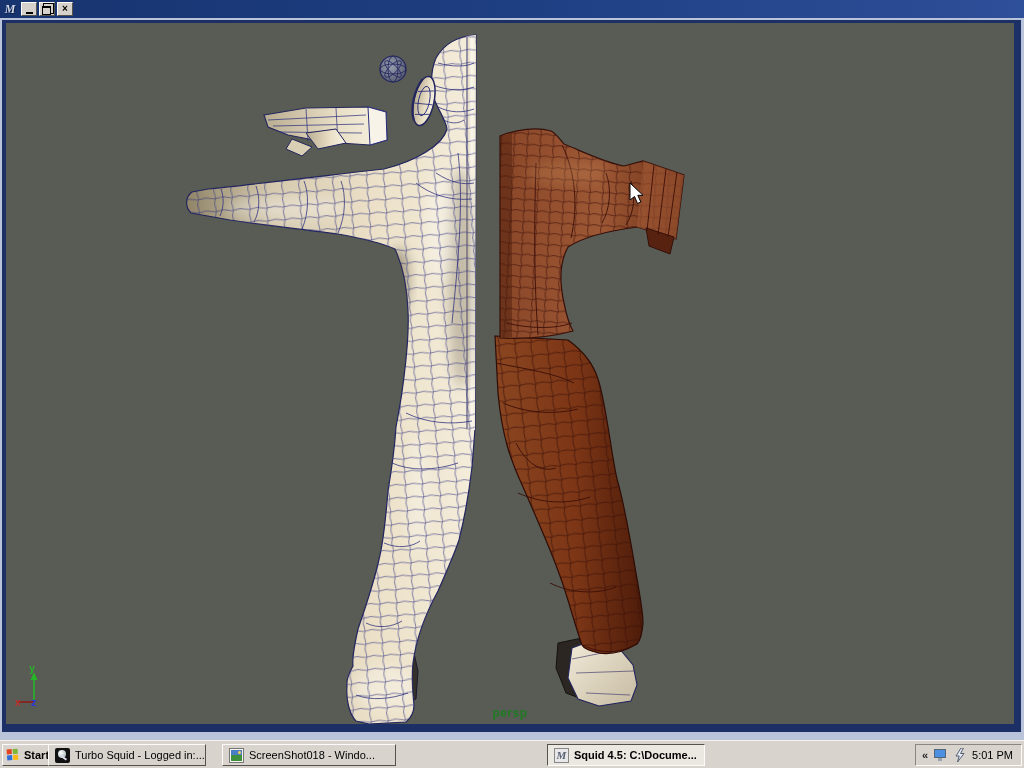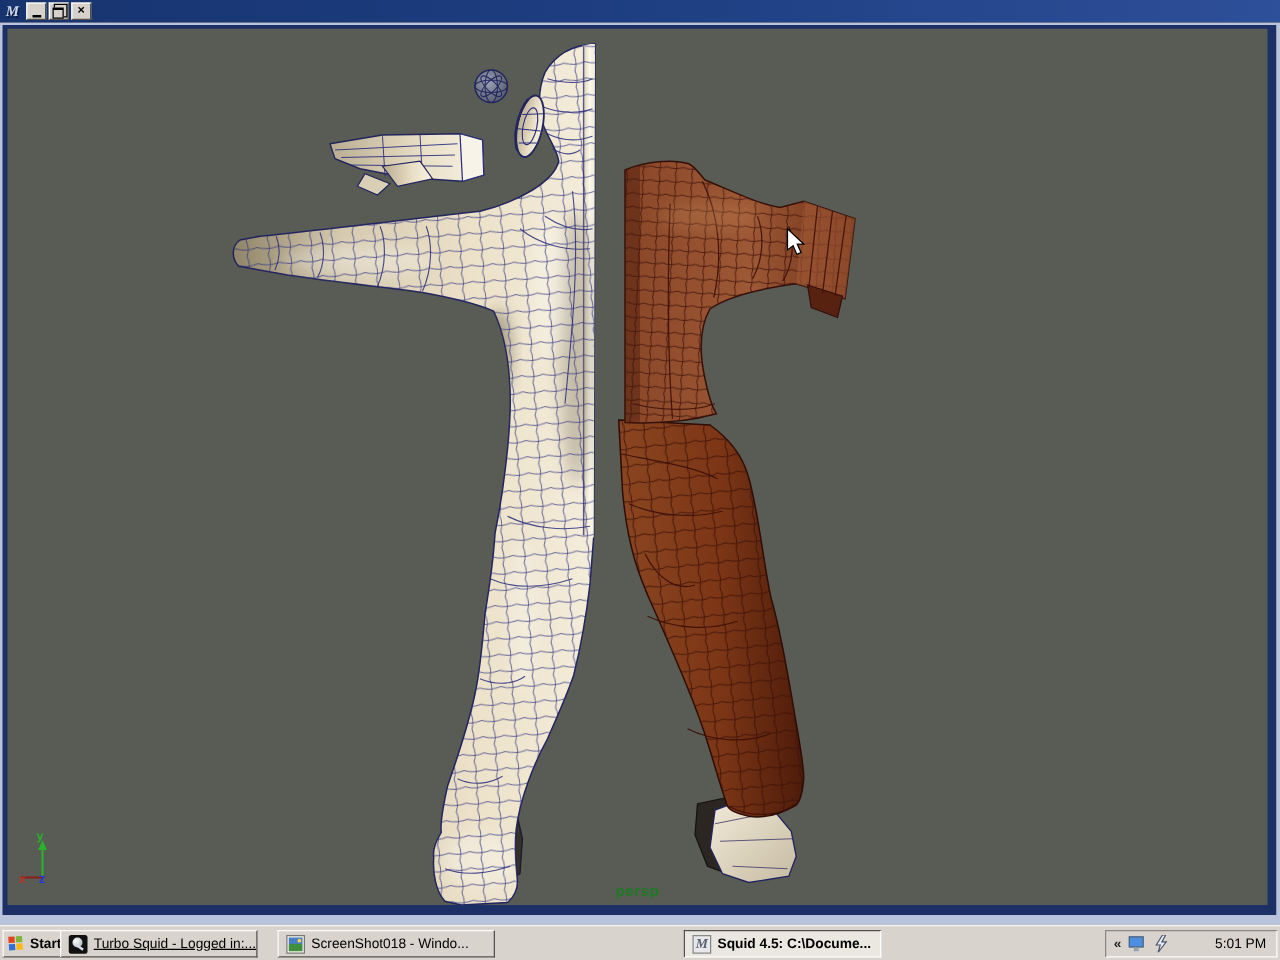--- a/index.html
+++ b/index.html
@@ -66,21 +66,21 @@
                transform:rotate(-32deg);}
   .pill-icon u{position:absolute;right:1px;bottom:1px;width:5px;height:5px;border-radius:50%;
                background:#d93025;border:1px solid #611;box-sizing:border-box;}
   .maya-task-icon{width:15px;height:15px;background:#e8e8ea;border:1px solid #888;box-sizing:border-box;
                   display:flex;align-items:center;justify-content:center;flex:none;
                   font:bold italic 11px "Liberation Serif",serif;color:#5a6372;}
   .tray{position:absolute;right:2px;top:3px;height:22px;border:1px solid;
         border-color:#8a8782 #fdfcfa #fdfcfa #8a8782;box-sizing:border-box;
         display:flex;align-items:center;gap:6px;padding:0 8px 0 6px;}
   .tray-chevron{font-size:11px;font-weight:bold;color:#222;line-height:1;}
-  .tray-time{font-size:11px;color:#000;margin-left:31px;}
+  .tray-time{font-size:11px;color:#000;}
   .mon-icon{width:14px;height:13px;position:relative;}
   .mon-icon i{position:absolute;left:0;top:0;width:12px;height:9px;border:1px solid #567;
               background:#4d8fe0;box-sizing:border-box;}
   .mon-icon u{position:absolute;left:4px;top:9px;width:4px;height:3px;background:#9aa4ae;}
   .bolt-icon{width:12px;height:14px;}
 </style>
 </head>
 <body>
 
 <div class="maya-window">
@@ -309,21 +309,21 @@
   <div class="tb-btn start-btn">
     <span class="flag">
       <i class="f1"></i>
         <i class="f2"></i>
         <i class="f3"></i>
         <i class="f4"></i>
     </span>
     <span>Start</span>
   </div>
 
-  <div class="tb-btn" style="left:48px;width:158px;text-decoration:underline;">
+  <div class="tb-btn" style="left:48px;width:158px;">
     <span class="tsq-icon">
         <i></i>
         <u></u>
       </span>
     <span>Turbo Squid - Logged in:...</span>
   </div>
 
   <div class="tb-btn" style="left:222px;width:174px;">
     <span class="img-icon">
         <i></i>

